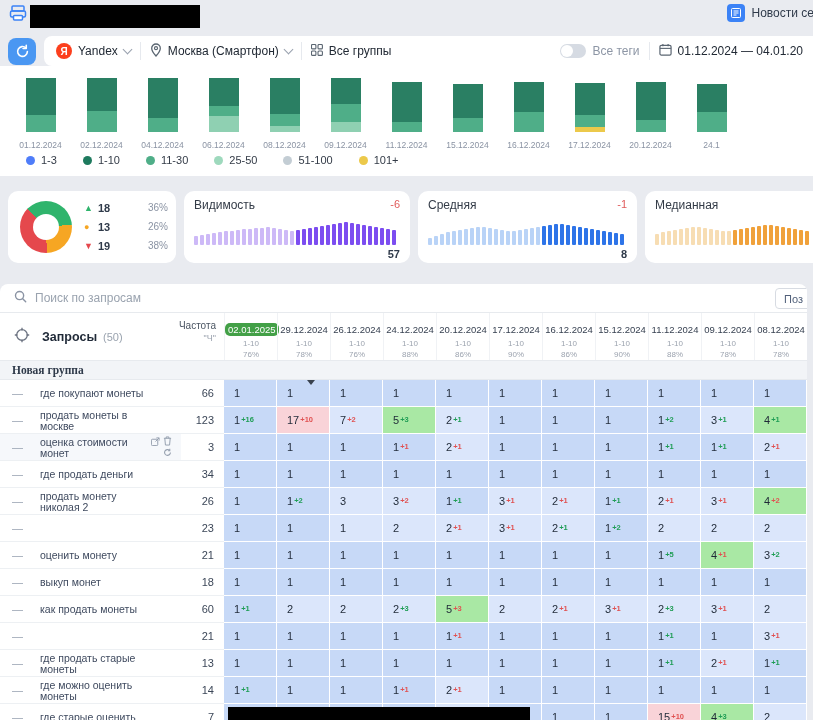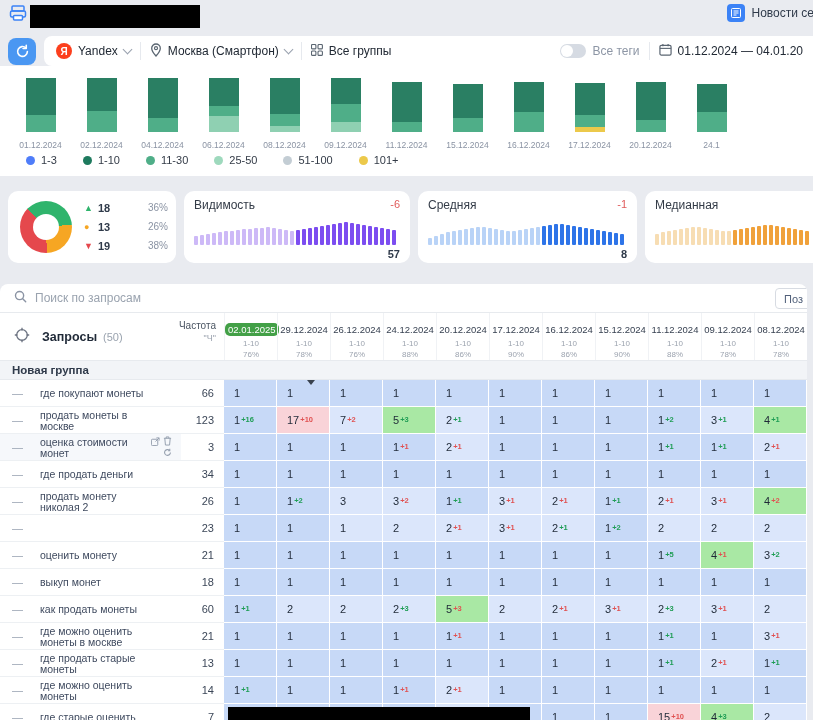--- a/index.html
+++ b/index.html
@@ -69,21 +69,21 @@
   .qh-label { font-size:12.5px; font-weight:bold; color:#1f2937; }
   .qh-count { font-size:11px; color:#9aa3af; margin-left:-6px; }
   .fh { width:48px; text-align:right; padding:7px 8px 0 0; font-size:10px; color:#4b5563; line-height:12px; }
   .fh small { color:#9ca3af; font-size:9px; }
   .cols { display:flex; flex:1; }
   .col { width:53px; text-align:center; padding-top:6px; border-left:1px solid #f0f2f5; cursor:pointer; }
   .col-date { font-size:9.5px; color:#374151; white-space:nowrap; }
   .col-date.hl { display:inline-block; background:#43a047; color:#fff; border-radius:5px; padding:1px 3px; }
   .col-sub { font-size:8px; color:#9ca3af; line-height:9px; margin-top:2px; }
 
-  .group-row { height:19px; background:#f2f4f7; display:flex; align-items:center; padding-left:12px; font-size:11.5px; font-weight:bold; color:#2f3a4a; border-bottom:1px solid #e7eaee; }
+  .group-row { height:19px; background:#f2f4f7; display:flex; align-items:center; padding-left:12px; font-size:11.5px; font-weight:bold; color:#2f3a4a; border-bottom:1px solid #e7eaee;font-family:Liberation Serif, serif; }
 
   .trow { display:flex; height:27px; }
   .kw-cell { width:200px; background:#fff; border-bottom:1px solid #edf0f3; position:relative; display:flex; align-items:center; padding:1px 26px 0 40px; font-size:10.5px; color:#3f4a5f; line-height:11px; cursor:pointer; }
   .trow.hov .kw-cell { background:#f6f8fb; }
   .dash { position:absolute; left:12px; top:50%; transform:translateY(-50%); color:#97a1b0; font-size:11px; cursor:pointer; }
   .row-icons { position:absolute; right:4px; top:2px; width:26px; }
   .freq-cell { width:48px; background:#fff; border-bottom:1px solid #edf0f3; display:flex; align-items:center; justify-content:flex-end; padding-right:10px; font-size:11px; color:#3c4758; }
   .cells { display:flex; flex:1; }
   .cell { width:53px; position:relative; border-right:1px solid #fff; border-bottom:1px solid #fff; display:flex; align-items:center; padding-left:10px; font-size:11px; color:#1f2937; cursor:pointer; }
   .cell sup { font-size:7.5px; font-weight:bold; margin-left:1px; position:relative; top:-1px; }
@@ -883,21 +883,20 @@
             <sup style="color: rgb(224, 82, 82);">+1</sup>
           </div>
           <div class="cell" style="background: rgb(219, 230, 251);">
             <span>2</span>
           </div>
         </div>
       </div>
       <div class="trow">
         <div class="kw-cell">
           <span class="dash">—</span>
-          <span>где можно оценить монеты в москве</span>
         </div>
         <div class="freq-cell">21</div>
         <div class="cells">
           <div class="cell" style="background: rgb(199, 217, 247);">
             <span>1</span>
           </div>
           <div class="cell" style="background: rgb(199, 217, 247);">
             <span>1</span>
           </div>
           <div class="cell" style="background: rgb(199, 217, 247);">

